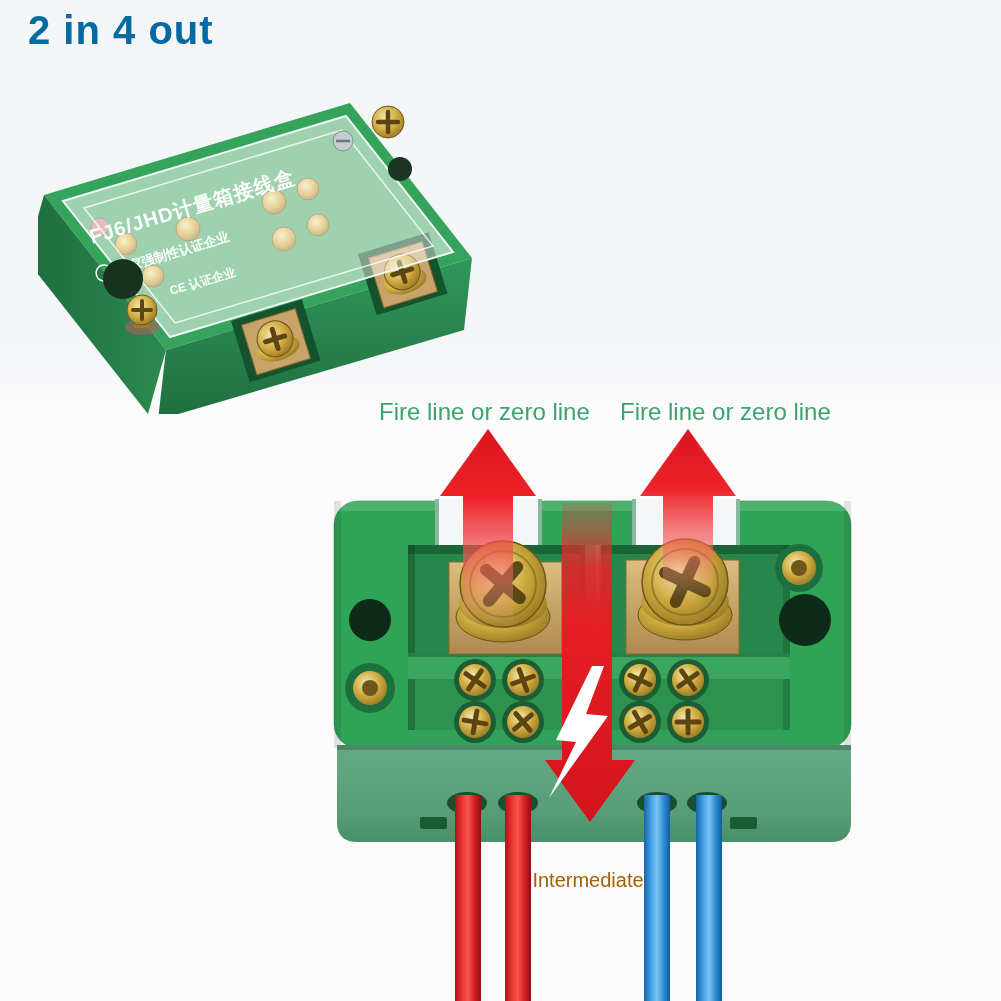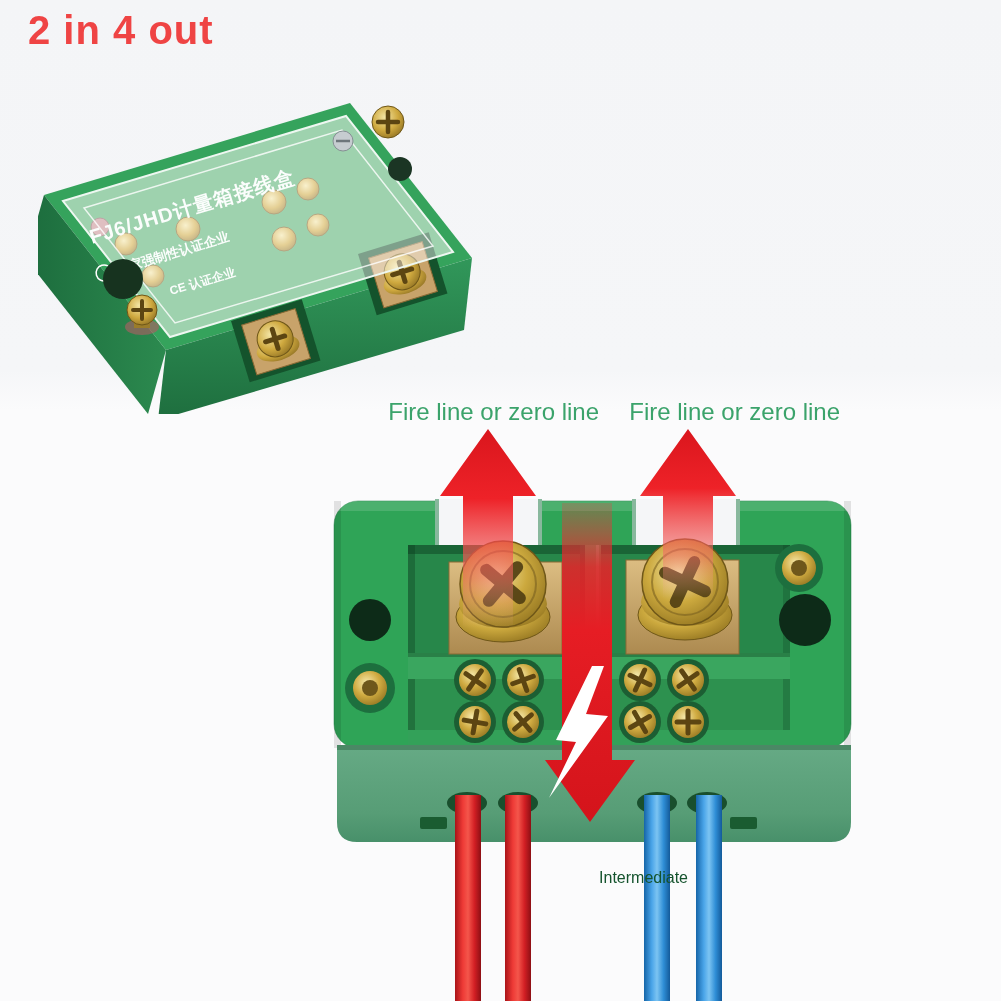--- a/index.html
+++ b/index.html
@@ -4,31 +4,31 @@
 <style>
   html,body{margin:0;padding:0;}
   body{
     width:1001px;height:1001px;overflow:hidden;position:relative;
     background:linear-gradient(180deg,#f4f5f7 0%,#f5f6f8 37%,#fbfbfc 41%,#fbfbfc 100%);
     font-family:"Liberation Sans","DejaVu Sans",sans-serif;
   }
   .stage{position:absolute;inset:0;}
   .title{
     position:absolute;left:28px;top:8px;
-    font-size:40px;font-weight:700;color:#ef4444;letter-spacing:1px;
+    font-size:40px;font-weight:700;color:#0369a1;letter-spacing:1px;
   }
   .fire-label{
-    position:absolute;top:398px;width:220px;text-align:right;
+    position:absolute;top:398px;width:220px;text-align:left;
     font-size:24px;color:#3ba36b;
   }
   .fire-label.left{left:379px;}
   .fire-label.right{left:620px;}
   .partition-label{
-    position:absolute;left:488px;top:869px;width:200px;text-align:right;
-    font-size:16px;line-height:1.1;color:#14532d;
+    position:absolute;left:488px;top:869px;width:200px;text-align:center;
+    font-size:20px;line-height:1.1;color:#a16207;
   }
   svg{position:absolute;}
   svg text{font-family:"Liberation Sans","DejaVu Sans",sans-serif;}
 </style>
 </head>
 <body>
 
 <div class="stage">
 
   <div class="title">2 in 4 out</div>

